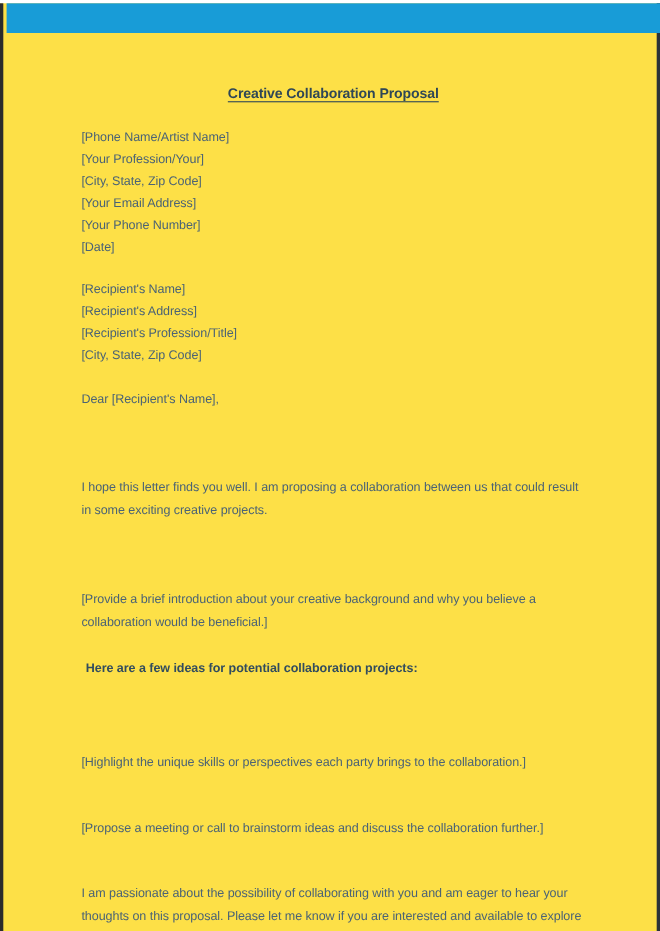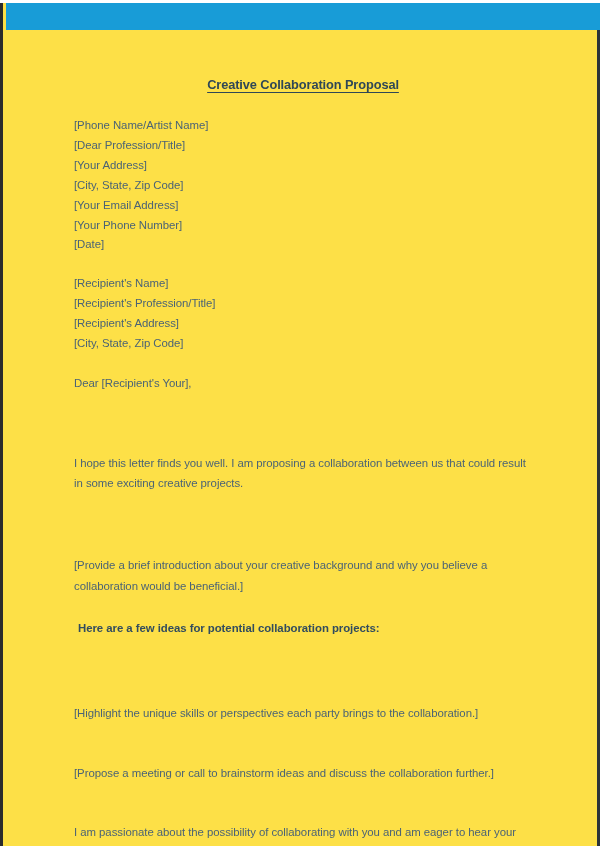--- a/index.html
+++ b/index.html
@@ -114,40 +114,39 @@
   <div class="header-band"></div>
 
   <div class="sheet-body">
 
     <div class="doc-title"><span class="tt">Creative Collaboration Proposal</span></div>
 
     <div class="content">
 
       <div class="block">
         <p class="line">[Phone Name/Artist Name]</p>
-        <p class="line">[Dear Profession/Title]</p>
-        <p class="line">[Your Address]</p>
+        <p class="line">[Your Profession/Your]</p>
         <p class="line">[City, State, Zip Code]</p>
         <p class="line">[Your Email Address]</p>
         <p class="line">[Your Phone Number]</p>
         <p class="line">[Date]</p>
       </div>
 
       <div class="gap-recipient"></div>
 
       <div class="block">
         <p class="line">[Recipient's Name]</p>
+        <p class="line">[Recipient's Address]</p>
         <p class="line">[Recipient's Profession/Title]</p>
-        <p class="line">[Recipient's Address]</p>
         <p class="line">[City, State, Zip Code]</p>
       </div>
 
       <div class="gap-salutation"></div>
 
-      <p class="line">Dear [Recipient's Your],</p>
+      <p class="line">Dear [Recipient's Name],</p>
 
       <div class="gap-p1"></div>
 
       <p class="para">I hope this letter finds you well. I am proposing a collaboration between us that could result in some exciting creative projects.</p>
 
       <div class="gap-p2"></div>
 
       <p class="para">[Provide a brief introduction about your creative background and why you believe a collaboration would be beneficial.]</p>
 
       <div class="gap-h1"></div>

